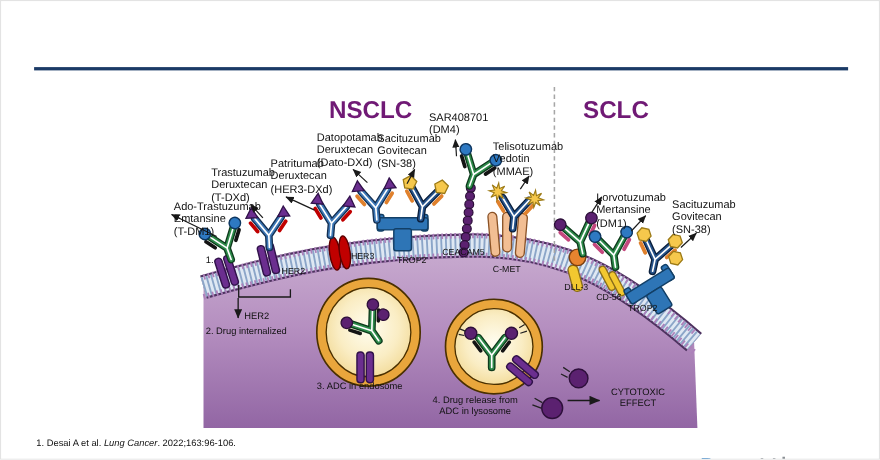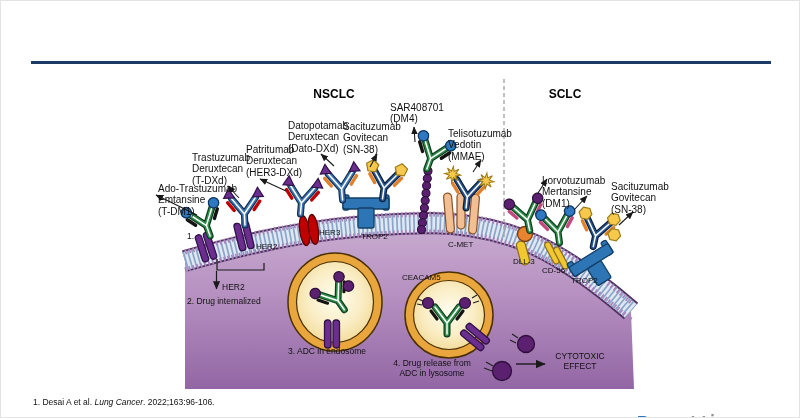--- a/index.html
+++ b/index.html
@@ -7,21 +7,21 @@
     position:relative;width:800px;height:418px;background:#ffffff;
     font-family:"Liberation Sans",sans-serif;overflow:hidden;
     border:1px solid #e3e3e3;box-sizing:border-box;
   }
   #title{
     position:absolute;left:0;top:13px;width:100%;text-align:center;
     font-size:24px;font-weight:bold;color:#1b3a66;letter-spacing:0;
   }
   #title sup{font-size:13px;}
   #title-rule{position:absolute;left:30px;right:28px;top:60px;height:3px;background:#1b3a66;}
-  .sec-header{position:absolute;font-size:12px;font-weight:bold;color:#000000;text-align:center;width:70px;}
+  .sec-header{position:absolute;font-size:22px;font-weight:bold;color:#701a75;text-align:left;width:70px;}
   #sec-nsclc{left:298px;top:86px;}
   #sec-sclc{left:529px;top:86px;}
   .dlabel{
     position:absolute;font-size:10px;line-height:1.13;color:#111;
     white-space:pre-line;text-align:left;
   }
   .rlabel{position:absolute;font-size:8px;line-height:1.1;color:#111;white-space:nowrap;}
   .slabel{position:absolute;font-size:8.5px;line-height:1.15;color:#111;white-space:pre-line;}
   .center{text-align:center;}
   #diagram-svg{position:absolute;left:0;top:0;}
@@ -309,21 +309,21 @@
   <div class="dlabel" style="left:541px;top:174px;">Lorvotuzumab
 Mertansine
 (DM1)</div>
   <div class="dlabel" style="left:610px;top:180px;">Sacituzumab
 Govitecan
 (SN-38)</div>
 
   <div class="rlabel" style="left:255px;top:242px;">HER2</div>
   <div class="rlabel" style="left:318px;top:228px;">HER3</div>
   <div class="rlabel" style="left:360px;top:232px;">TROP2</div>
-  <div class="rlabel" style="left:401px;top:225px;margin-top:48px;">CEACAM5</div>
+  <div class="rlabel" style="left:401px;top:225px;">CEACAM5</div>
   <div class="rlabel" style="left:447px;top:240px;">C-MET</div>
   <div class="rlabel" style="left:512px;top:257px;">DLL-3</div>
   <div class="rlabel" style="left:541px;top:266px;">CD-56</div>
   <div class="rlabel" style="left:570px;top:276px;">TROP2</div>
 
   <div class="slabel" style="left:186px;top:231px;">1.</div>
   <div class="slabel" style="left:221px;top:282px;">HER2</div>
   <div class="slabel" style="left:186px;top:296px;">2. Drug internalized</div>
   <div class="slabel" style="left:287px;top:346px;">3. ADC in endosome</div>
   <div class="slabel center" style="left:388px;top:358px;width:86px;">4. Drug release from

